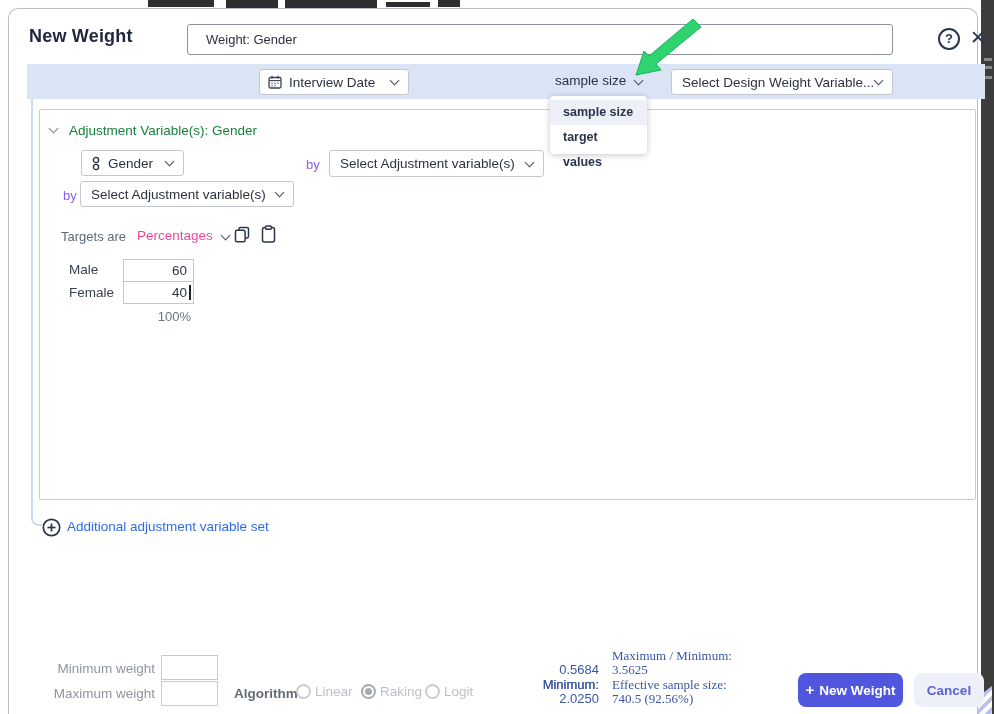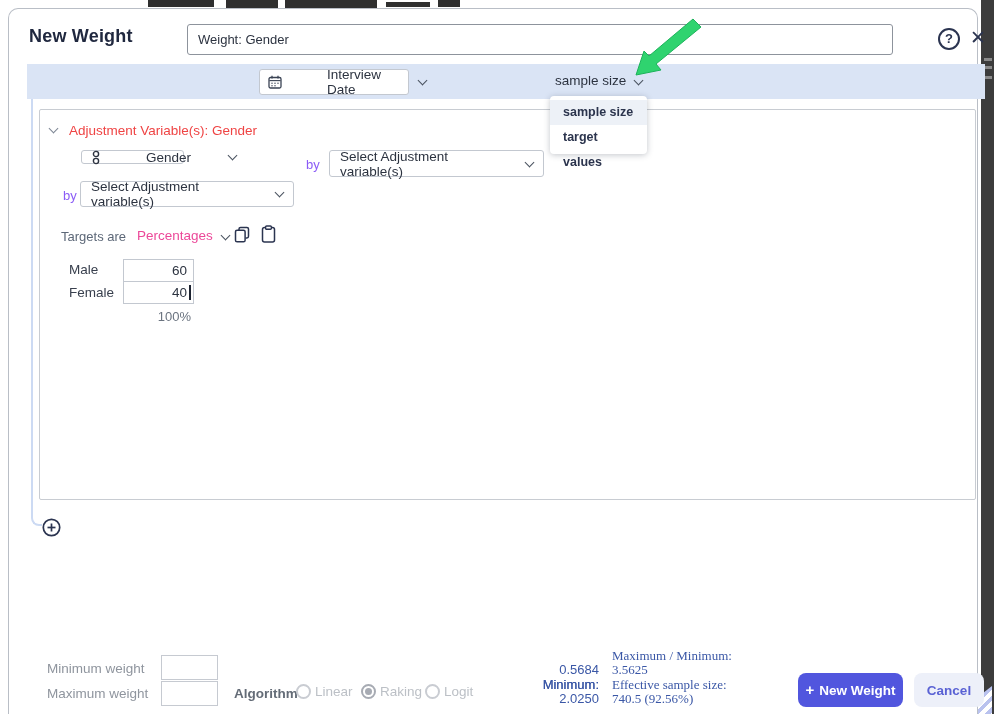--- a/index.html
+++ b/index.html
@@ -15,32 +15,32 @@
     background:repeating-linear-gradient(135deg,#b9c2ee 0 4px,#ffffff 4px 8px);
     clip-path:polygon(100% 0,100% 100%,0 100%); }
 
   
   .modal { position:absolute; left:8px; top:8px; width:970px; height:706px; background:#fff;
     border:1px solid #b9bec6; border-bottom:none; border-radius:10px 10px 0 0; }
 
   .title { position:absolute; left:20px; top:17px; font-size:18px; font-weight:bold; color:#20283f; letter-spacing:.2px; }
 
   .name-input { position:absolute; left:178px; top:15px; width:706px; height:31px; border:1px solid #8d939c;
-    border-radius:3px; font-family:inherit; font-size:13px; color:#2c3340; padding:0 10px; outline:none; }
+    border-radius:3px; font-family:inherit; font-size:13px; color:#2c3340; padding:0 18px; outline:none; }
 
   .help { position:absolute; left:929px; top:19px; width:22px; height:22px; border:2px solid #2b3450;
     border-radius:50%; color:#2b3450; font-size:13px; font-weight:bold; text-align:center; line-height:18px; cursor:pointer; }
   .close { position:absolute; left:957px; top:17px; width:24px; height:24px; color:#2b3450; font-size:19px;
     text-align:center; line-height:24px; cursor:pointer; }
 
   
   .toolbar { position:absolute; left:18px; top:55px; width:958px; height:35px; background:#dae4f5; }
   .tb-label { position:absolute; top:65px; font-size:13px; color:#5d6878; }
   .dd { position:absolute; background:#fff; border:1px solid #c3c8d0; border-radius:3px; font-size:13.5px;
-    color:#2c3340; display:flex; align-items:center; cursor:pointer;gap:38px; }
+    color:#2c3340; display:flex; align-items:center; cursor:pointer; }
   .chev { display:inline-block; width:7px; height:7px; border-right:1.6px solid #49525f;
     border-bottom:1.6px solid #49525f; transform:rotate(45deg); flex:none; }
   .chev.lt { border-color:#7d8694; }
   .dd .chev { margin-left:auto; margin-right:10px; margin-top:-3px; }
 
   .sum-trigger { position:absolute; left:546px; top:64px; font-size:13.5px; color:#2c3340; display:flex;
     align-items:center; cursor:pointer; }
   .sum-trigger .chev { margin-left:9px; margin-top:0px; }
 
   
@@ -49,21 +49,21 @@
   .menu-item { height:25px; line-height:25px; padding:0 13px; font-size:12.5px; font-weight:bold; color:#2b344d; cursor:pointer; }
   .menu-item.hl { background:#edf1f7; }
 
   
   .arrow-svg { position:absolute; left:598px; top:8px; z-index:40; pointer-events:none; }
 
   
   .panel { position:absolute; left:30px; top:100px; width:937px; height:391px; background:#fff;
     border:1px solid #c8ccd2; border-radius:2px; }
   .collapse-chev { position:absolute; left:41px; top:116px; }
-  .panel-header { position:absolute; left:60px; top:114px; font-size:13.5px; color:#ef4444; }
+  .panel-header { position:absolute; left:60px; top:114px; font-size:13.5px; color:#15803d; }
 
   .by { position:absolute; font-size:13px; color:#8b5cf6; }
 
   .targets-label { position:absolute; left:52px; top:220px; font-size:13px; color:#5d6878; }
   .targets-type { position:absolute; left:128px; top:219px; font-size:13.5px; color:#ec4899; display:flex;
     align-items:center; cursor:pointer; }
   .targets-type .chev { margin-left:9px; }
   .icon-btn { position:absolute; cursor:pointer; line-height:0; }
 
   .row-label { position:absolute; left:60px; font-size:13.5px; color:#39404e; }
@@ -72,21 +72,21 @@
   .caret { position:absolute; left:180px; top:276px; width:1.5px; height:15px; background:#1c2230; }
   .total { position:absolute; left:114px; top:300px; width:71px; text-align:right; font-size:13px; color:#6b7480; padding-right:3px; }
 
   
   .connector { position:absolute; left:22px; top:90px; width:11px; height:427px;
     border-left:2px solid #ccdaf3; border-bottom:2px solid #ccdaf3; border-bottom-left-radius:8px; }
   .plus-circle { position:absolute; left:33px; top:509px; line-height:0; cursor:pointer; }
   .add-link { position:absolute; left:58px; top:510px; font-size:13.5px; color:#2e6be6; cursor:pointer; }
 
   
-  .wt-label { position:absolute; left:38px; width:108px; font-size:13.5px; color:#8f959e; }
+  .wt-label { position:absolute; left:38px; width:108px; text-align:right; font-size:13.5px; color:#8f959e; }
   .wt-input { position:absolute; left:152px; width:57px; height:25px; border:1px solid #c6cad1;
     font-family:inherit; font-size:13px; padding:0 5px; outline:none; }
   .algo-label { position:absolute; left:225px; top:677px; font-size:13.5px; color:#646c77; font-weight:bold; }
   .radio-opt { position:absolute; top:675px; display:flex; align-items:center; cursor:default; }
   .radio { width:15px; height:15px; border:2px solid #c9ccd2; border-radius:50%; margin-right:4px;
     position:relative; flex:none; background:#fff; }
   .radio.sel { border-color:#a7abb3; }
   .radio.sel::after { content:''; position:absolute; left:2px; top:2px; width:7px; height:7px;
     border-radius:50%; background:#a7abb3; }
   .radio-txt { font-size:13.5px; color:#bcc0c6; }
@@ -149,33 +149,37 @@
       </span>
       <span>Interview Date</span>
       <span class="chev"></span>
     </div>
 
     <div class="sum-trigger">
       <span>sample size</span>
       <span class="chev"></span>
     </div>
 
+    <div class="dd" style="left:662px;top:60px;width:222px;height:26px;padding-left:10px">
+      <span>Select Design Weight Variable...</span>
+      <span class="chev"></span>
+    </div>
 
     <div class="menu">
       <div class="menu-item hl">sample size</div>
       <div class="menu-item">target values</div>
     </div>
 
     <div class="connector"></div>
 
     <div class="panel"></div>
     <span class="collapse-chev chev lt" style="position:absolute"></span>
     <div class="panel-header">Adjustment Variable(s): Gender</div>
 
-    <div class="dd" style="left:72px;top:141px;width:103px;height:14px;padding-left:10px">
+    <div class="dd" style="left:72px;top:141px;width:103px;height:26px;padding-left:10px">
       <span style="line-height:0;margin-right:8px">
         <svg width="8" height="15" viewBox="0 0 8 15">
           <circle cx="4" cy="4" r="2.6" fill="none" stroke="#2c3340" stroke-width="1.4"></circle>
           <circle cx="4" cy="11" r="2.6" fill="none" stroke="#2c3340" stroke-width="1.4"></circle>
         </svg>
       </span>
       <span>Gender</span>
       <span class="chev"></span>
     </div>
 
@@ -217,20 +221,21 @@
     <div class="caret"></div>
     <div class="total">100%</div>
 
     <span class="plus-circle">
       <svg width="19" height="19" viewBox="0 0 19 19">
         <circle cx="9.5" cy="9.5" r="8.2" fill="none" stroke="#2b3450" stroke-width="1.7"></circle>
         <line x1="9.5" y1="5.5" x2="9.5" y2="13.5" stroke="#2b3450" stroke-width="1.7"></line>
         <line x1="5.5" y1="9.5" x2="13.5" y2="9.5" stroke="#2b3450" stroke-width="1.7"></line>
       </svg>
     </span>
+    <div class="add-link">Additional adjustment variable set</div>
 
     <div class="wt-label" style="top:652px">Minimum weight</div>
     <input class="wt-input" style="top: 646px;" value="">
     <div class="wt-label" style="top:677px">Maximum weight</div>
     <input class="wt-input" style="top: 672px;" value="">
 
     <div class="algo-label">Algorithm</div>
     <div class="radio-opt" style="left:287px">
       <span class="radio"></span>
       <span class="radio-txt">Linear</span>

